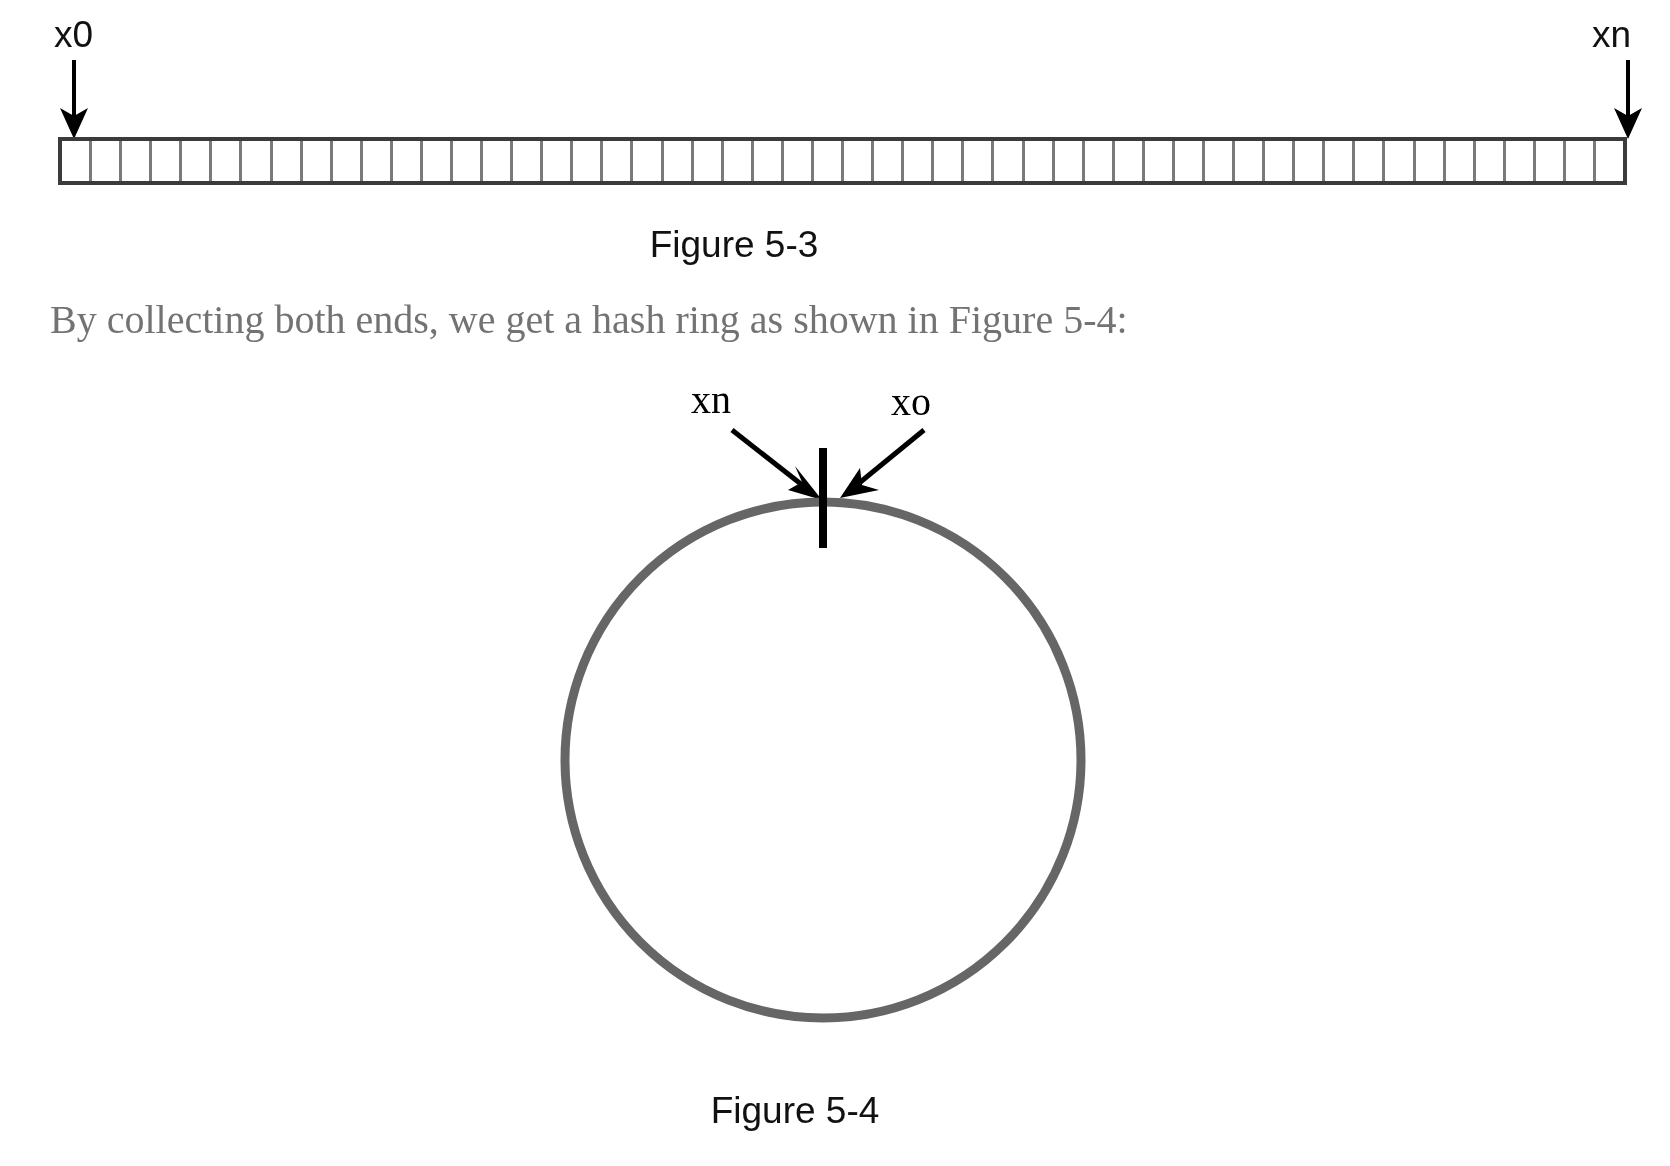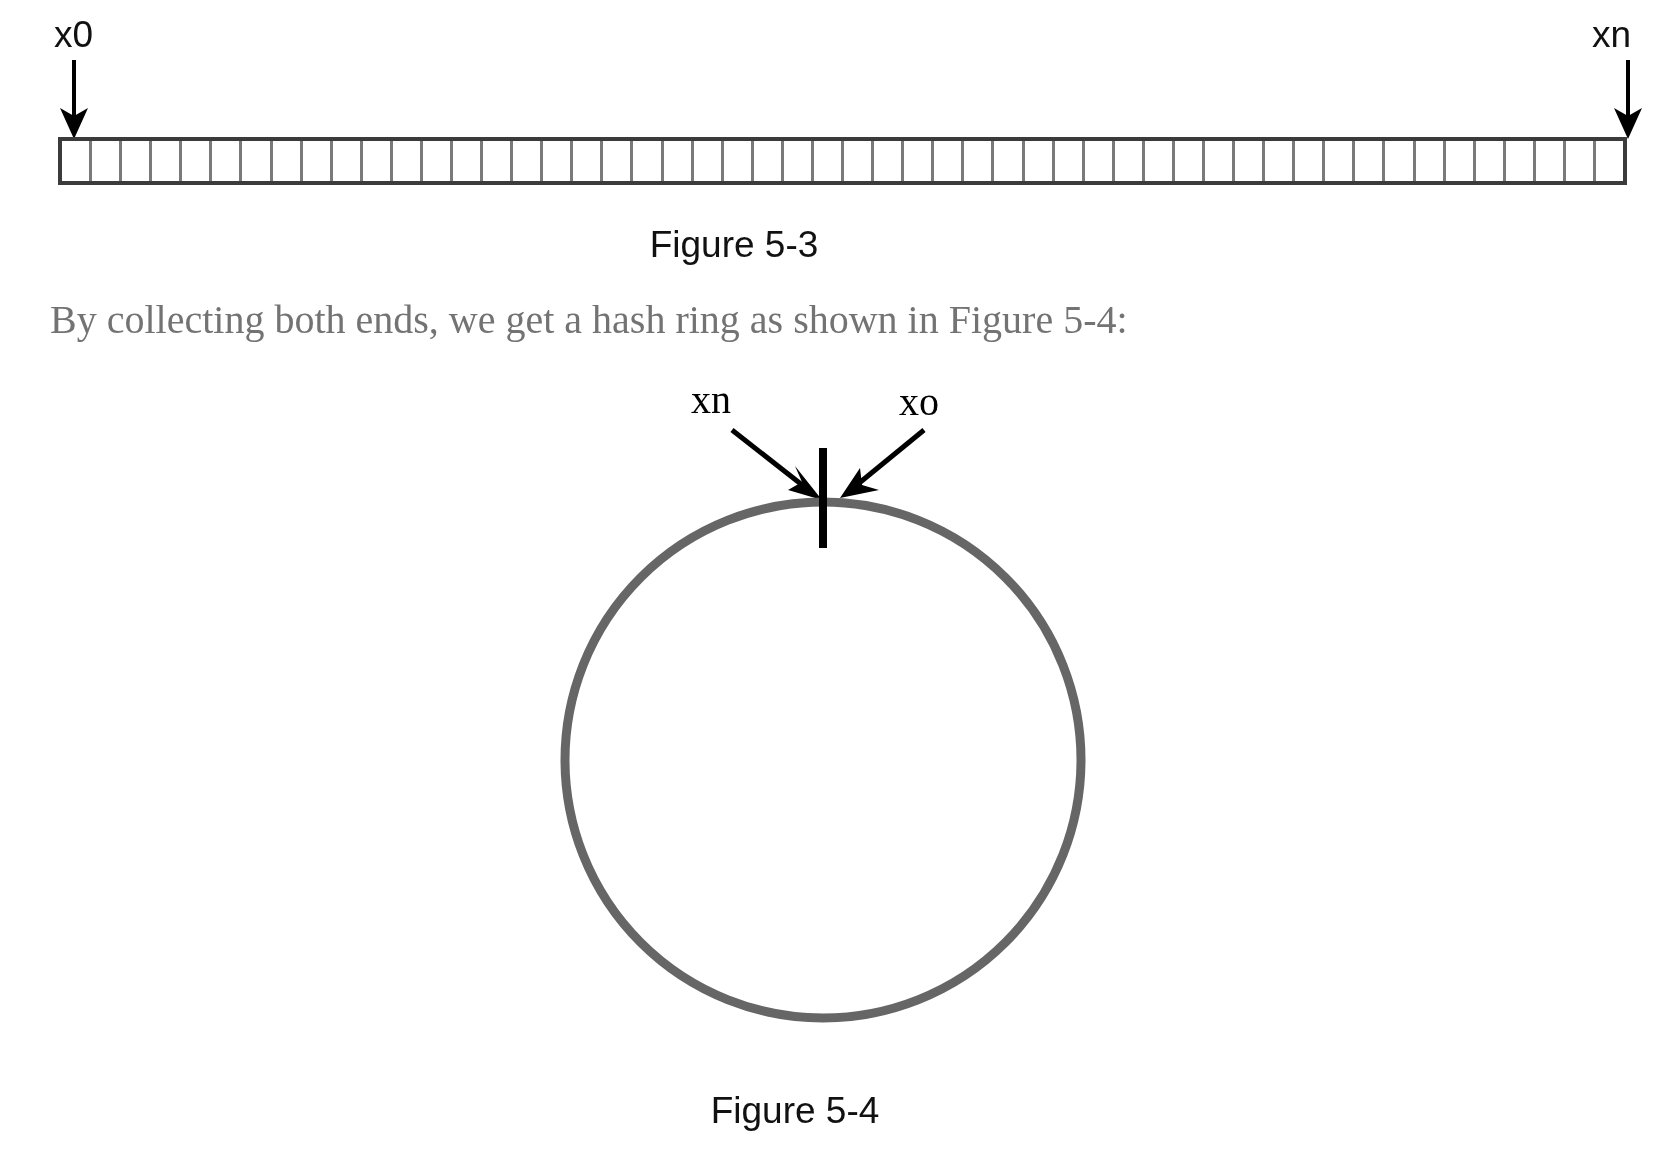--- a/index.html
+++ b/index.html
@@ -98,21 +98,21 @@
     top: 0px;
   }
   .ring-label {
     position: absolute;
     font-family: "Liberation Serif", serif;
     font-size: 40px;
     line-height: 40px;
     color: #000000;
   }
   #label-xn-ring { left: 691px; top: 20px; }
-  #label-xo-ring { left: 891px; top: 22px; margin-left: 8px; }
+  #label-xo-ring { left: 891px; top: 22px; }
 
   #caption-5-4 { left: -40px; top: 1090px; }
 </style>
 </head>
 <body>
 
 <div id="figure-5-3">
 
   <div class="endpoint-label" id="label-x0">x0</div>
 

